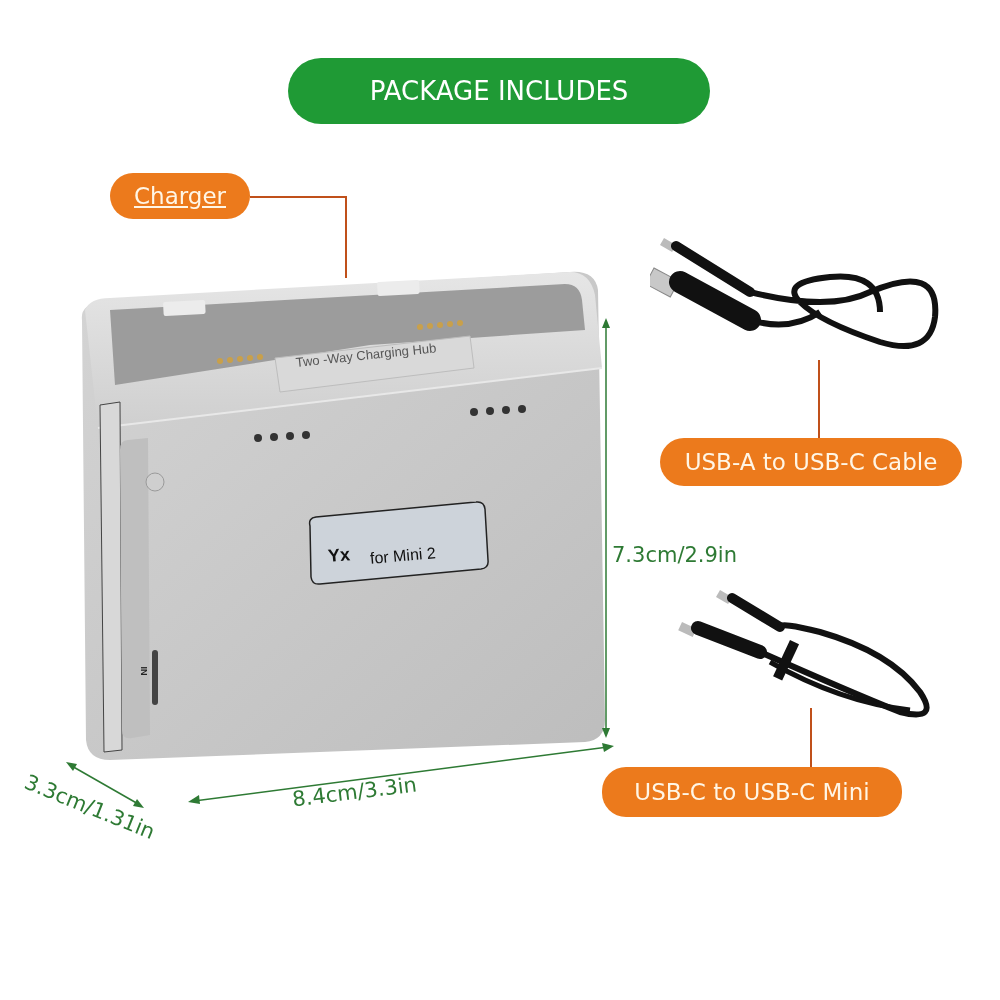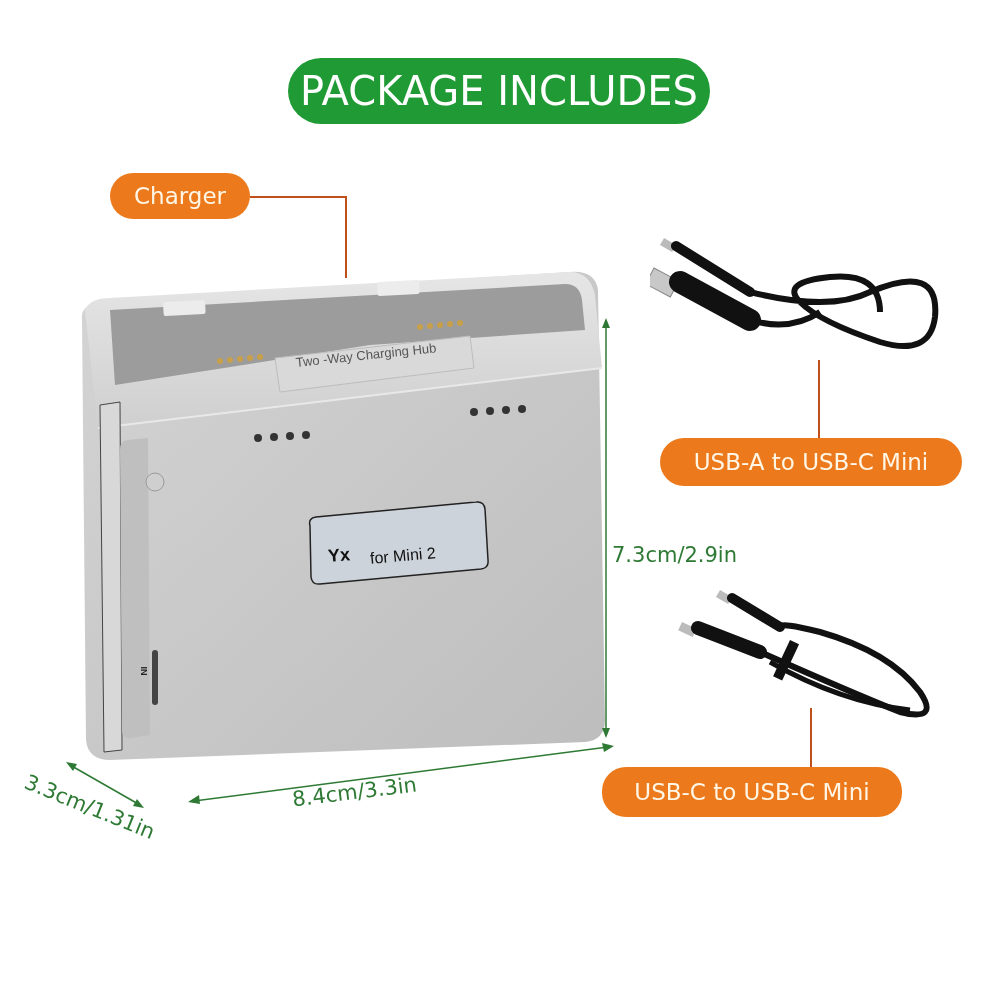--- a/index.html
+++ b/index.html
@@ -1,20 +1,20 @@
 <!DOCTYPE html>
 <html><head>
 <meta charset="utf-8">
 <style>
   html,body{margin:0;padding:0;background:#fff;}
   body{width:1000px;height:1000px;position:relative;overflow:hidden;font-family:"Liberation Sans",sans-serif;}
   .abs{position:absolute;}
-  .title-pill{left:288px;top:58px;width:422px;height:66px;border-radius:33px;background:#1f9a35;color:#fff;font-size:40px;display:flex;align-items:center;justify-content:center;letter-spacing:0px;font-family:"DejaVu Sans",sans-serif;}
+  .title-pill{left:288px;top:58px;width:422px;height:66px;border-radius:33px;background:#1f9a35;color:#fff;font-size:26px;display:flex;align-items:center;justify-content:center;letter-spacing:0px;font-family:"DejaVu Sans",sans-serif;}
   .tag{background:#ec7a1c;color:#fff6e6;border-radius:24px;display:flex;align-items:center;justify-content:center;font-family:"DejaVu Sans",sans-serif;}
-  .charger-tag{left:110px;top:173px;width:140px;height:46px;font-size:23px;}
+  .charger-tag{left:110px;top:173px;width:140px;height:46px;font-size:23px;text-decoration:underline;}
   .cableA-tag{left:660px;top:438px;width:302px;height:48px;font-size:23px;}
   .cableC-tag{left:602px;top:767px;width:300px;height:50px;font-size:23px;}
   .leader{background:#c0501a;}
   .dim-text{color:#2e7a34;font-family:"DejaVu Sans",sans-serif;font-size:21px;white-space:nowrap;}
 </style>
 </head>
 <body>
 
 <div class="abs title-pill">PACKAGE INCLUDES</div>
 
@@ -106,21 +106,21 @@
 
 <svg class="abs" style="left:650px;top:232px;" width="300" height="140" viewBox="0 0 300 140">
   <rect x="14" y="6" width="14" height="8" fill="#bbb" transform="rotate(30 14 6)"></rect>
   <path d="M26 14 L100 60" stroke="#111" stroke-width="10" stroke-linecap="round"></path>
   <rect x="4" y="36" width="28" height="18" fill="#c8c8c8" stroke="#888" transform="rotate(28 4 36)"></rect>
   <path d="M30 50 L100 88" stroke="#111" stroke-width="22" stroke-linecap="round"></path>
   <path d="M100 60 Q180 80 220 60 Q290 30 285 85 Q280 125 230 110 Q170 90 150 70 Q130 50 180 45 Q230 40 230 80" fill="none" stroke="#111" stroke-width="6"></path>
   <path d="M100 88 Q140 100 170 80" fill="none" stroke="#111" stroke-width="6"></path>
 </svg>
 <div class="abs leader" style="left:818px;top:360px;width:2px;height:78px;"></div>
-<div class="abs tag cableA-tag">USB-A to USB-C Mini</div>
+<div class="abs tag cableA-tag">USB-A to USB-C Cable</div>
 
 <svg class="abs" style="left:670px;top:582px;" width="270" height="150" viewBox="0 0 270 150">
   <rect x="50" y="8" width="14" height="8" fill="#bbb" transform="rotate(30 50 8)"></rect>
   <rect x="12" y="40" width="16" height="9" fill="#bbb" transform="rotate(25 12 40)"></rect>
   <path d="M62 16 L110 45" stroke="#111" stroke-width="10" stroke-linecap="round"></path>
   <path d="M28 46 L90 70" stroke="#111" stroke-width="14" stroke-linecap="round"></path>
   <path d="M90 70 Q180 110 230 130 Q270 140 250 110 Q220 70 150 50 Q110 40 110 45" fill="none" stroke="#111" stroke-width="6"></path>
   <path d="M100 80 Q170 120 240 128" fill="none" stroke="#111" stroke-width="5"></path>
   <rect x="120" y="58" width="10" height="40" fill="#111" transform="rotate(25 120 58)"></rect>
 </svg>

